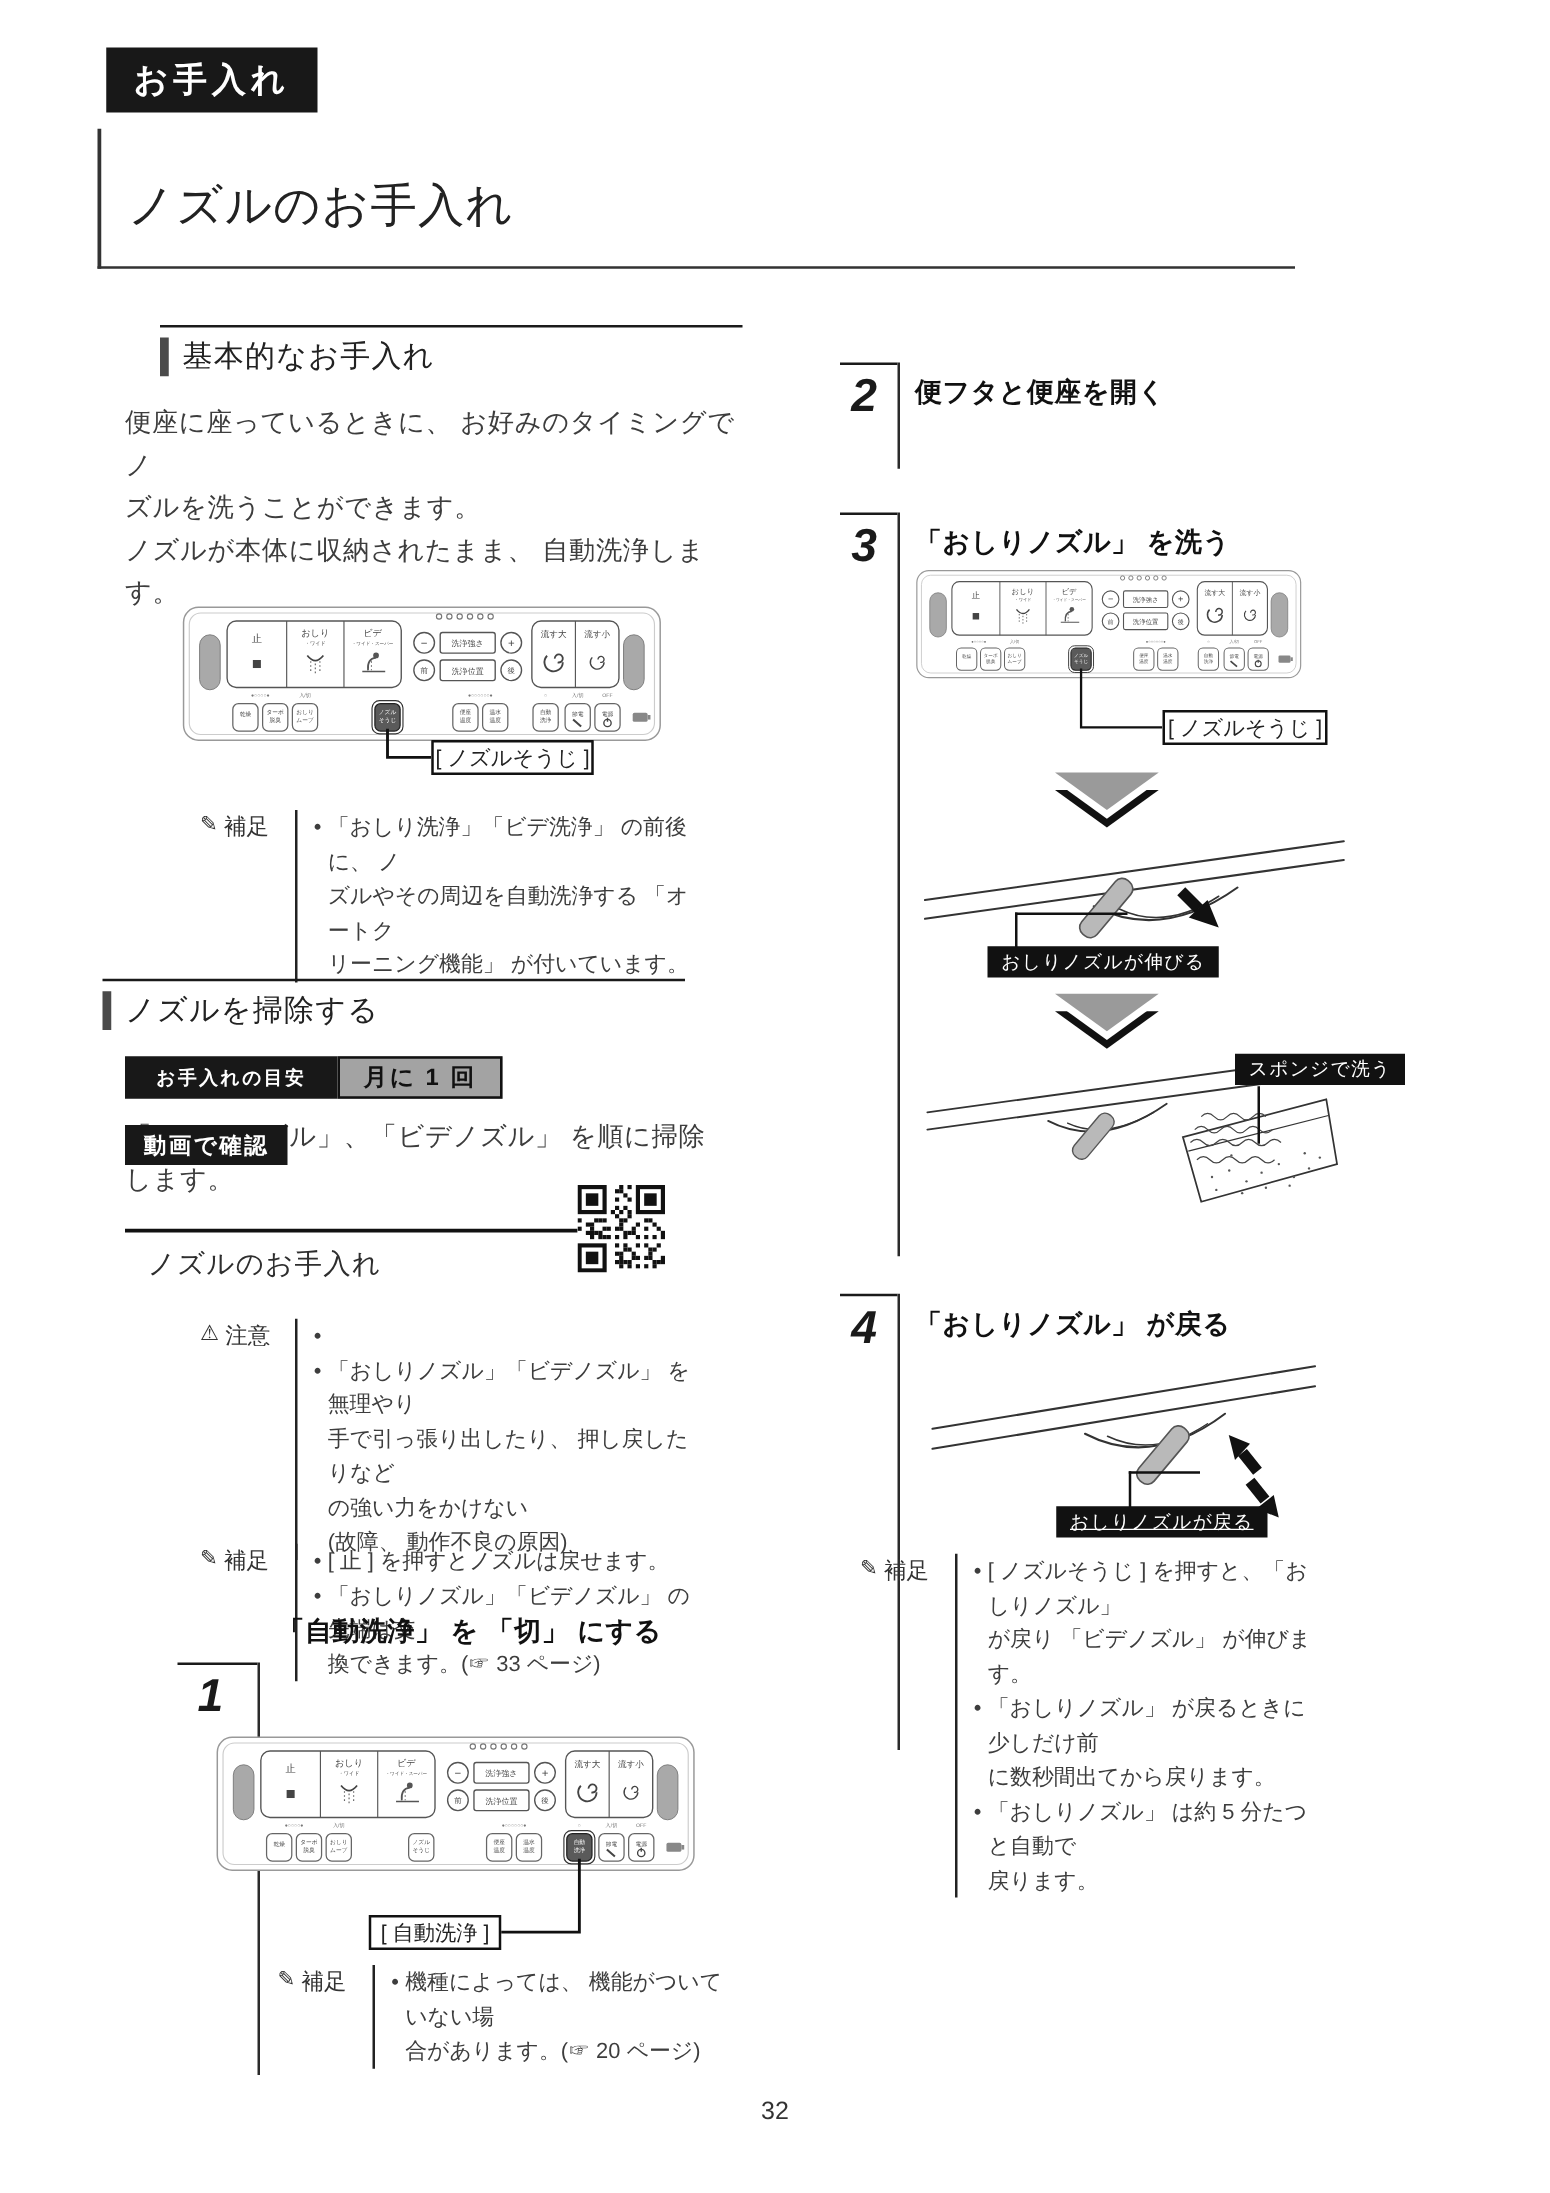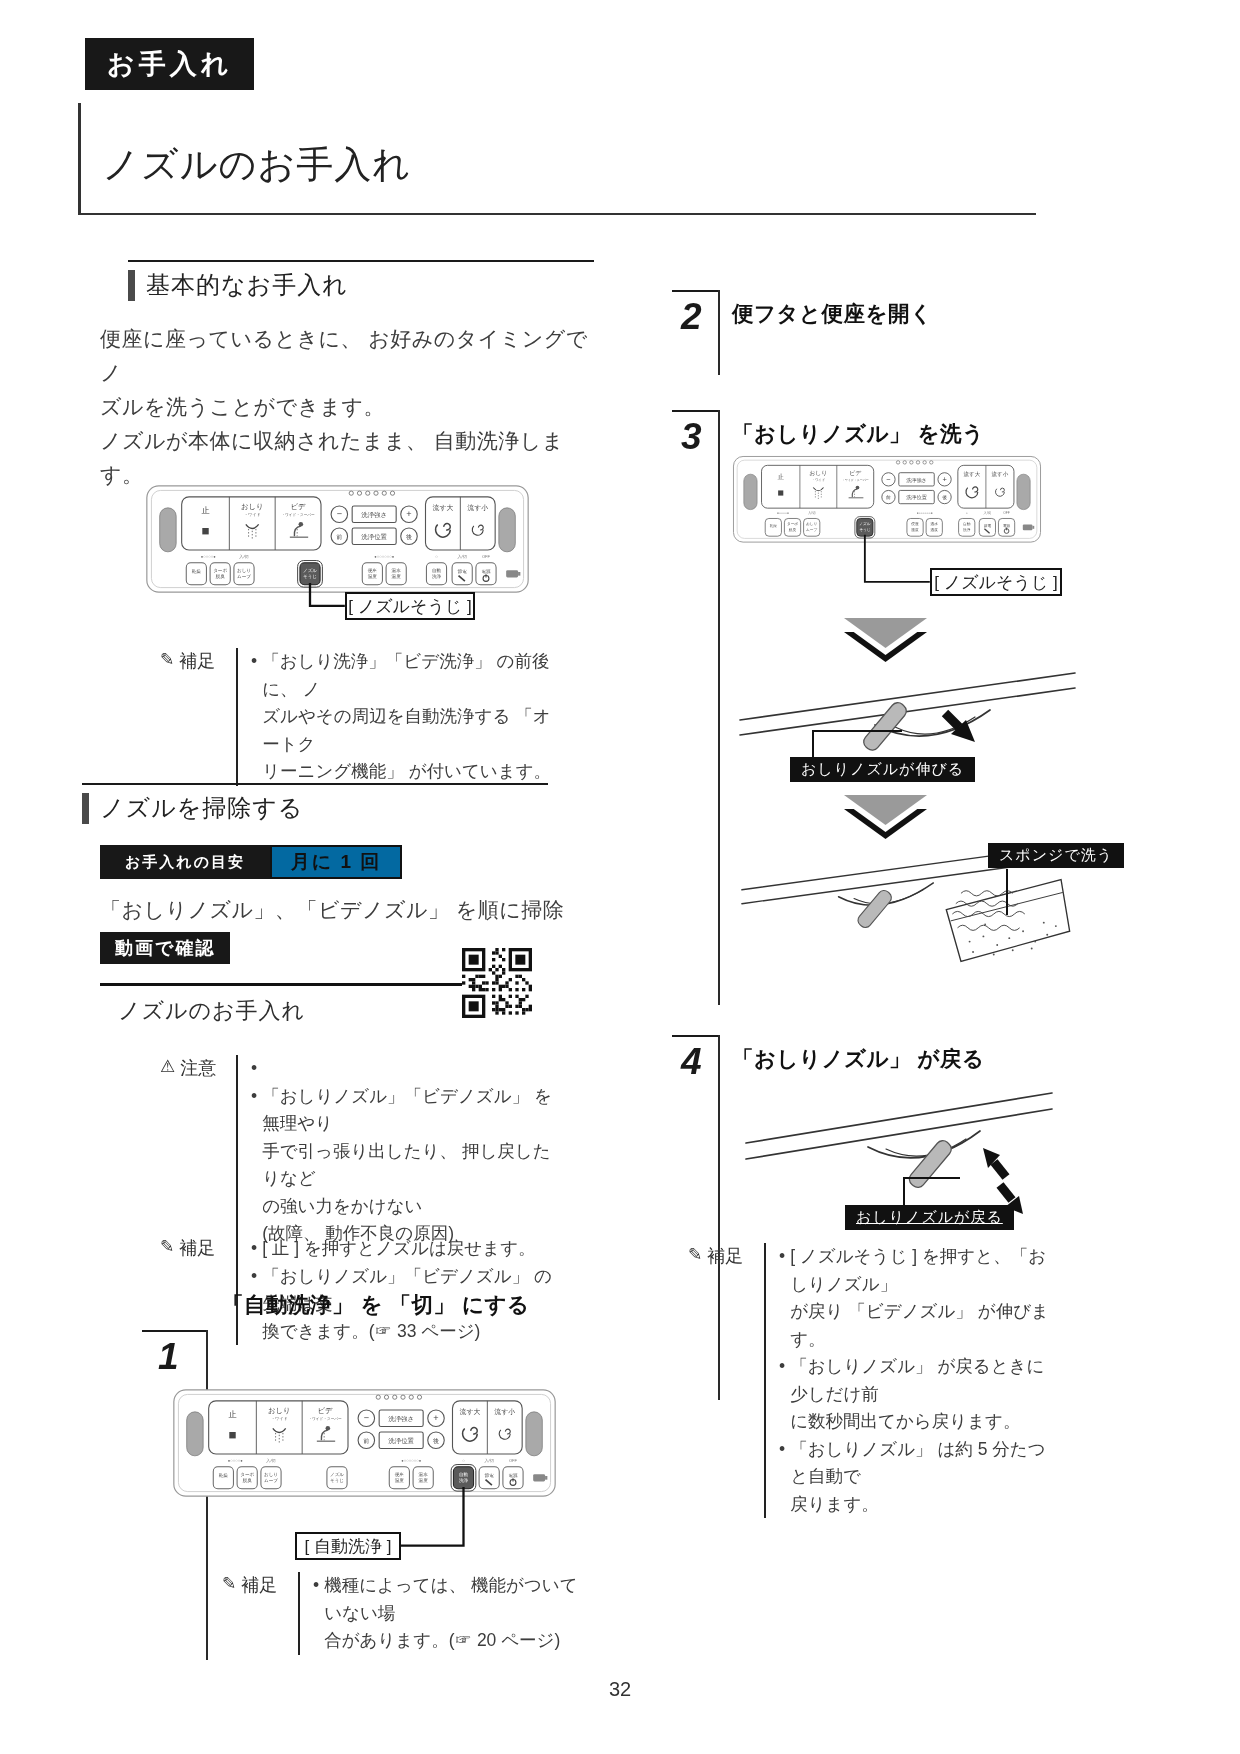--- a/index.html
+++ b/index.html
@@ -28,21 +28,21 @@
   .step-cell { border-top:2.5px solid #1a1a1a; }
   .step-num { font-style:italic; font-weight:bold; font-size:37px; color:#1a1a1a; }
   .step-vline { width:2px; background:#2a2a2a; }
   .step-title { font-size:21.5px; font-weight:bold; color:#111; letter-spacing:0.5px; }
   .callout { border:2.5px solid #111; background:#fff; font-size:17px; color:#222;
              display:flex; align-items:center; justify-content:center; white-space:nowrap; }
   .ill-label { background:#111; color:#fff; font-size:15px; padding:3px 11px; white-space:nowrap; letter-spacing:1px; }
   .leader { border-left:2.5px solid #111; border-top:2.5px solid #111; }
   .leader-v { border-left:2.5px solid #111; }
   .guide-label { font-size:15px; font-weight:bold; padding:5px 25px; letter-spacing:2px; }
-  .guide-value { border:2.5px solid #111; background:#0369a1; color:#111; font-size:19px; font-weight:bold;
+  .guide-value { border:2.5px solid #111; background:#a3a3a3; color:#111; font-size:19px; font-weight:bold;
                  padding:2px 0; width:132px; display:flex; align-items:center; justify-content:center; letter-spacing:2px; }
   .video-badge { font-size:18px; font-weight:bold; padding:4px 15px; letter-spacing:2px; }
   .video-title { font-size:22px; color:#2e2e2e; letter-spacing:1px; }
   .page-num { font-size:20px; color:#333; text-align:center; }
   svg text { font-family:"Liberation Sans", sans-serif; }
 </style>
 </head>
 <body>
 
 <div id="page">
@@ -193,21 +193,21 @@
     <div class="sec-bar"></div>
     <div class="sec-text">ノズルを掃除する</div>
   </div>
 
   <div class="abs" style="left:100px; top:845px; display:flex;">
     <div class="badge guide-label">お手入れの目安</div>
     <div class="guide-value">月に 1 回</div>
   </div>
   <div class="abs para" style="left:100px; top:893px; width:470px;">「おしりノズル」、「ビデノズル」 を順に掃除します。</div>
 
-  <div class="abs badge video-badge" style="left:100px; top:932px;">動画で確認</div>
+  <div class="abs badge video-badge" style="left:100px; top:900px;">動画で確認</div>
   <div class="abs" style="left:100px; top:983px; width:362px; height:3px; background:#111;"></div>
   <div class="abs video-title" style="left:118px; top:996px;">ノズルのお手入れ</div>
   <svg class="abs" id="qr" style="left:462px; top:948px;" width="70" height="70" viewBox="0 0 21 21">
       <rect x="0" y="0" width="21" height="21" fill="#fff"></rect>
       <rect x="10" y="0" width="1" height="1" fill="#111"></rect>
       <rect x="12" y="0" width="1" height="1" fill="#111"></rect>
       <rect x="9" y="1" width="1" height="1" fill="#111"></rect>
       <rect x="10" y="1" width="1" height="1" fill="#111"></rect>
       <rect x="11" y="2" width="1" height="1" fill="#111"></rect>
       <rect x="9" y="3" width="1" height="1" fill="#111"></rect>

